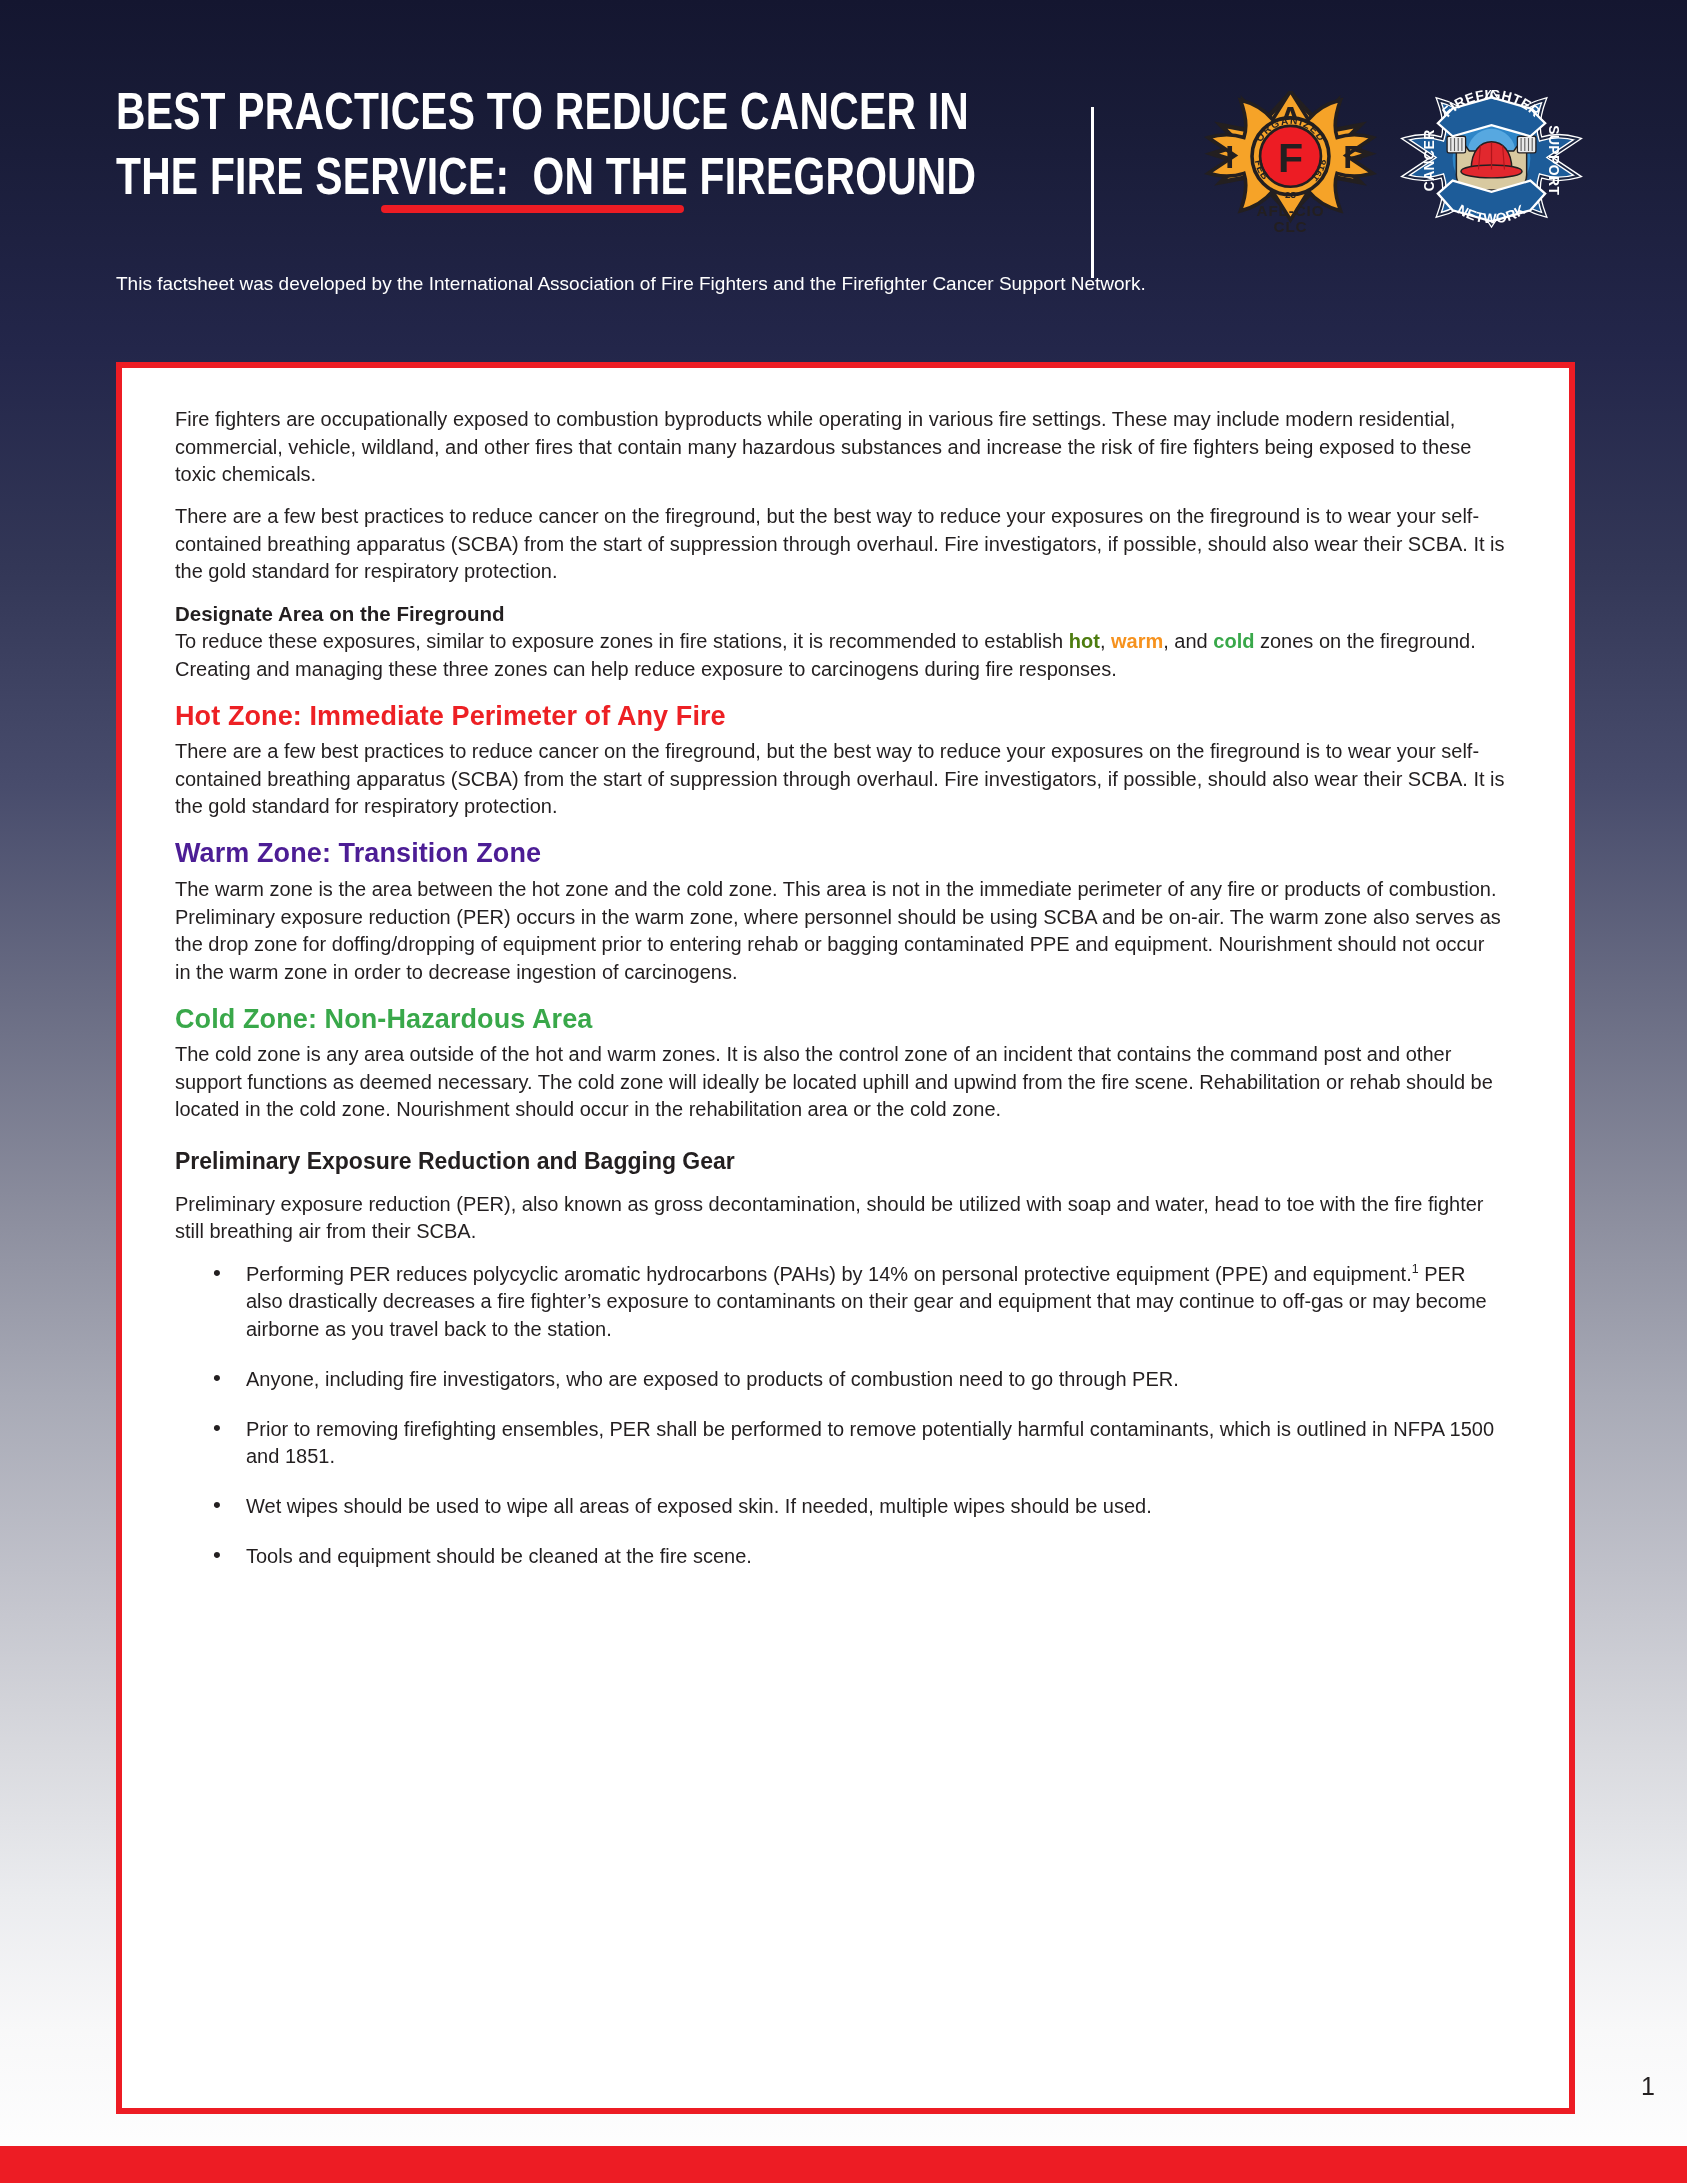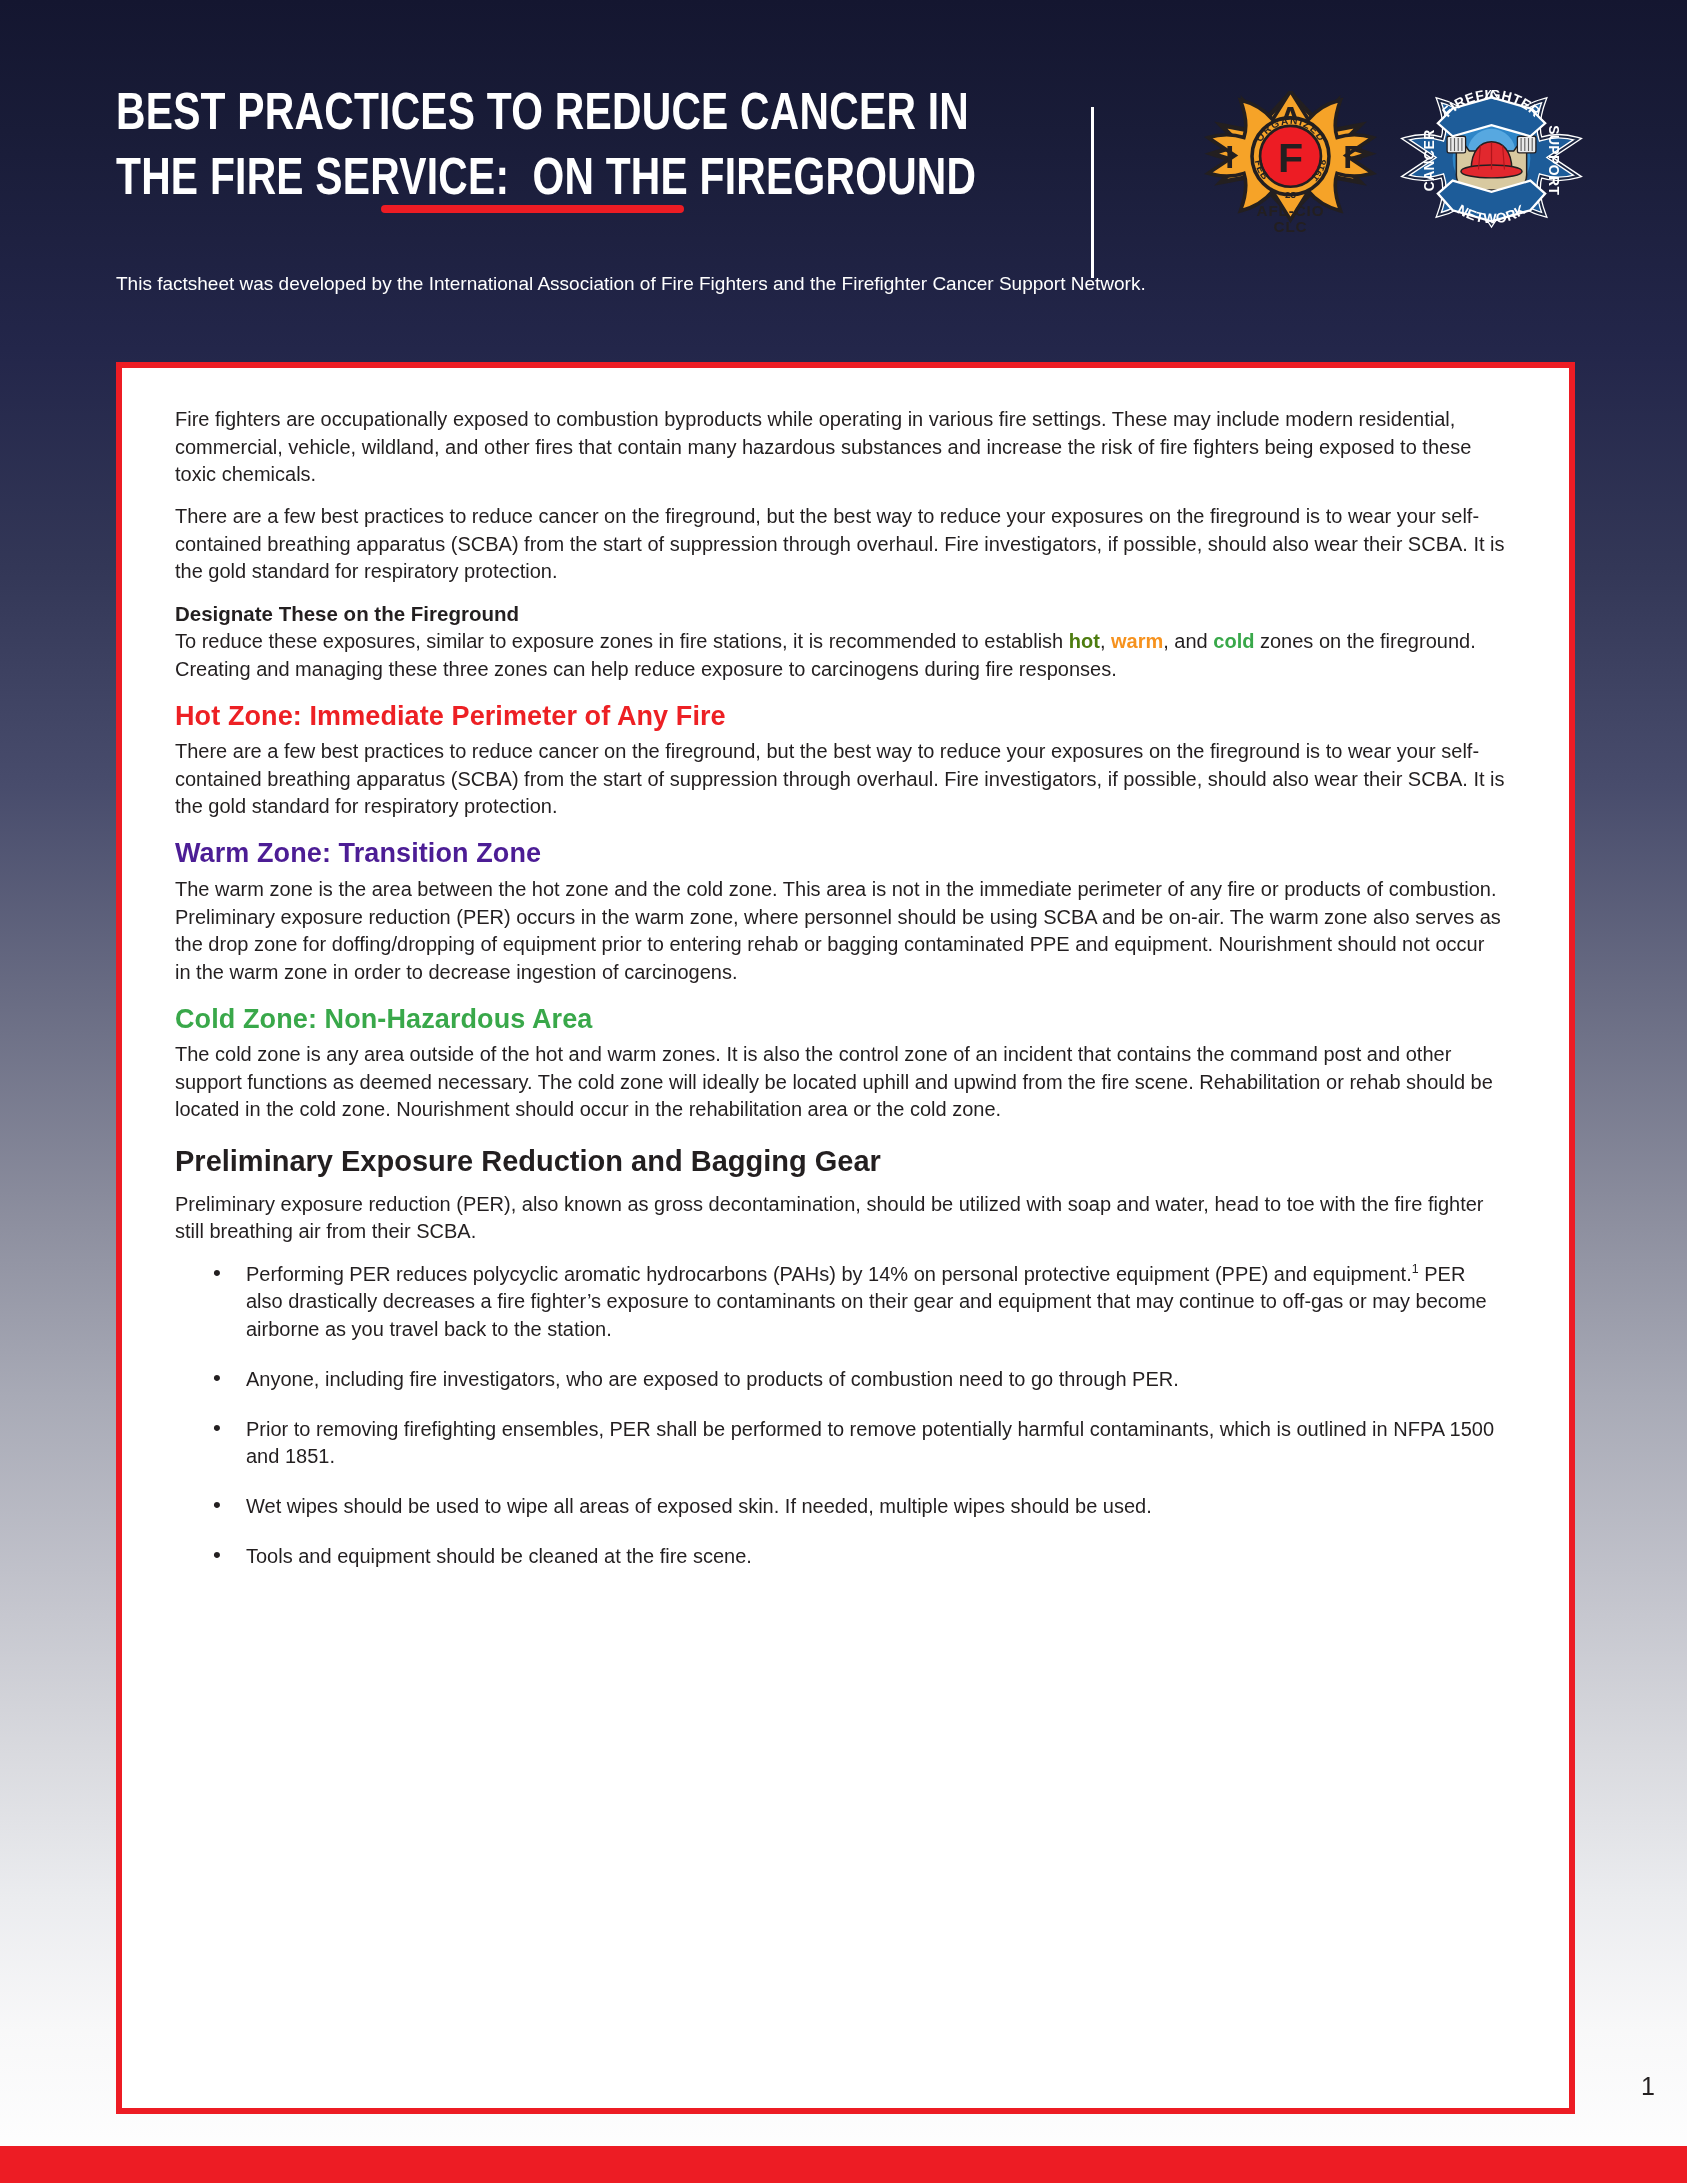--- a/index.html
+++ b/index.html
@@ -136,21 +136,21 @@
     font-weight:bold;
     margin-top:6px;
     margin-bottom:4.6px;
     letter-spacing:0.1px;
   }
   h2.hot  { color:#ED2024; }
   h2.warm { color:#4c1d95; }
   h2.cold { color:#39A84A; }
 
   h2.plain {
-    font-size:29px;
+    font-size:23px;
     line-height:34px;
     font-weight:bold;
     color:#231f20;
     margin-top:20px;
     margin-bottom:13.2px;
   }
 
   .w-hot  { color:#4d7c0f; font-weight:bold; }
   .w-warm { color:#F6921E; font-weight:bold; }
   .w-cold { color:#39A84A; font-weight:bold; }
@@ -351,21 +351,21 @@
   </div>
 </div>
 
 <div class="card">
   <div class="card-pad">
 
     <p class="body">Fire fighters are occupationally exposed to combustion byproducts while operating in various fire settings. These may include modern residential, commercial, vehicle, wildland, and other fires that contain many hazardous substances and increase the risk of fire fighters being exposed to these toxic chemicals.</p>
 
     <p class="body">There are a few best practices to reduce cancer on the fireground, but the best way to reduce your exposures on the fireground is to wear your self-contained breathing apparatus (SCBA) from the start of suppression through overhaul. Fire investigators, if possible, should also wear their SCBA. It is the gold standard for respiratory protection.</p>
 
-    <h3 class="sub">Designate These on the Fireground</h3>
+    <h3 class="sub">Designate Area on the Fireground</h3>
 
     <p class="body tight"><span>To reduce these exposures, similar to exposure zones in fire stations, it is recommended to establish </span><span class="w-hot">hot</span><span>, </span><span class="w-warm">warm</span><span>, and </span><span class="w-cold">cold</span><span> zones on the fireground. Creating and managing these three zones can help reduce exposure to carcinogens during fire responses.</span></p>
 
     <h2 class="zone hot">Hot Zone: Immediate Perimeter of Any Fire</h2>
     <p class="body">There are a few best practices to reduce cancer on the fireground, but the best way to reduce your exposures on the fireground is to wear your self-contained breathing apparatus (SCBA) from the start of suppression through overhaul. Fire investigators, if possible, should also wear their SCBA. It is the gold standard for respiratory protection.</p>
 
     <h2 class="zone warm">Warm Zone: Transition Zone</h2>
     <p class="body">The warm zone is the area between the hot zone and the cold zone. This area is not in the immediate perimeter of any fire or products of combustion. Preliminary exposure reduction (PER) occurs in the warm zone, where personnel should be using SCBA and be on-air. The warm zone also serves as the drop zone for doffing/dropping of equipment prior to entering rehab or bagging contaminated PPE and equipment. Nourishment should not occur in the warm zone in order to decrease ingestion of carcinogens.</p>
 
     <h2 class="zone cold">Cold Zone: Non-Hazardous Area</h2>

